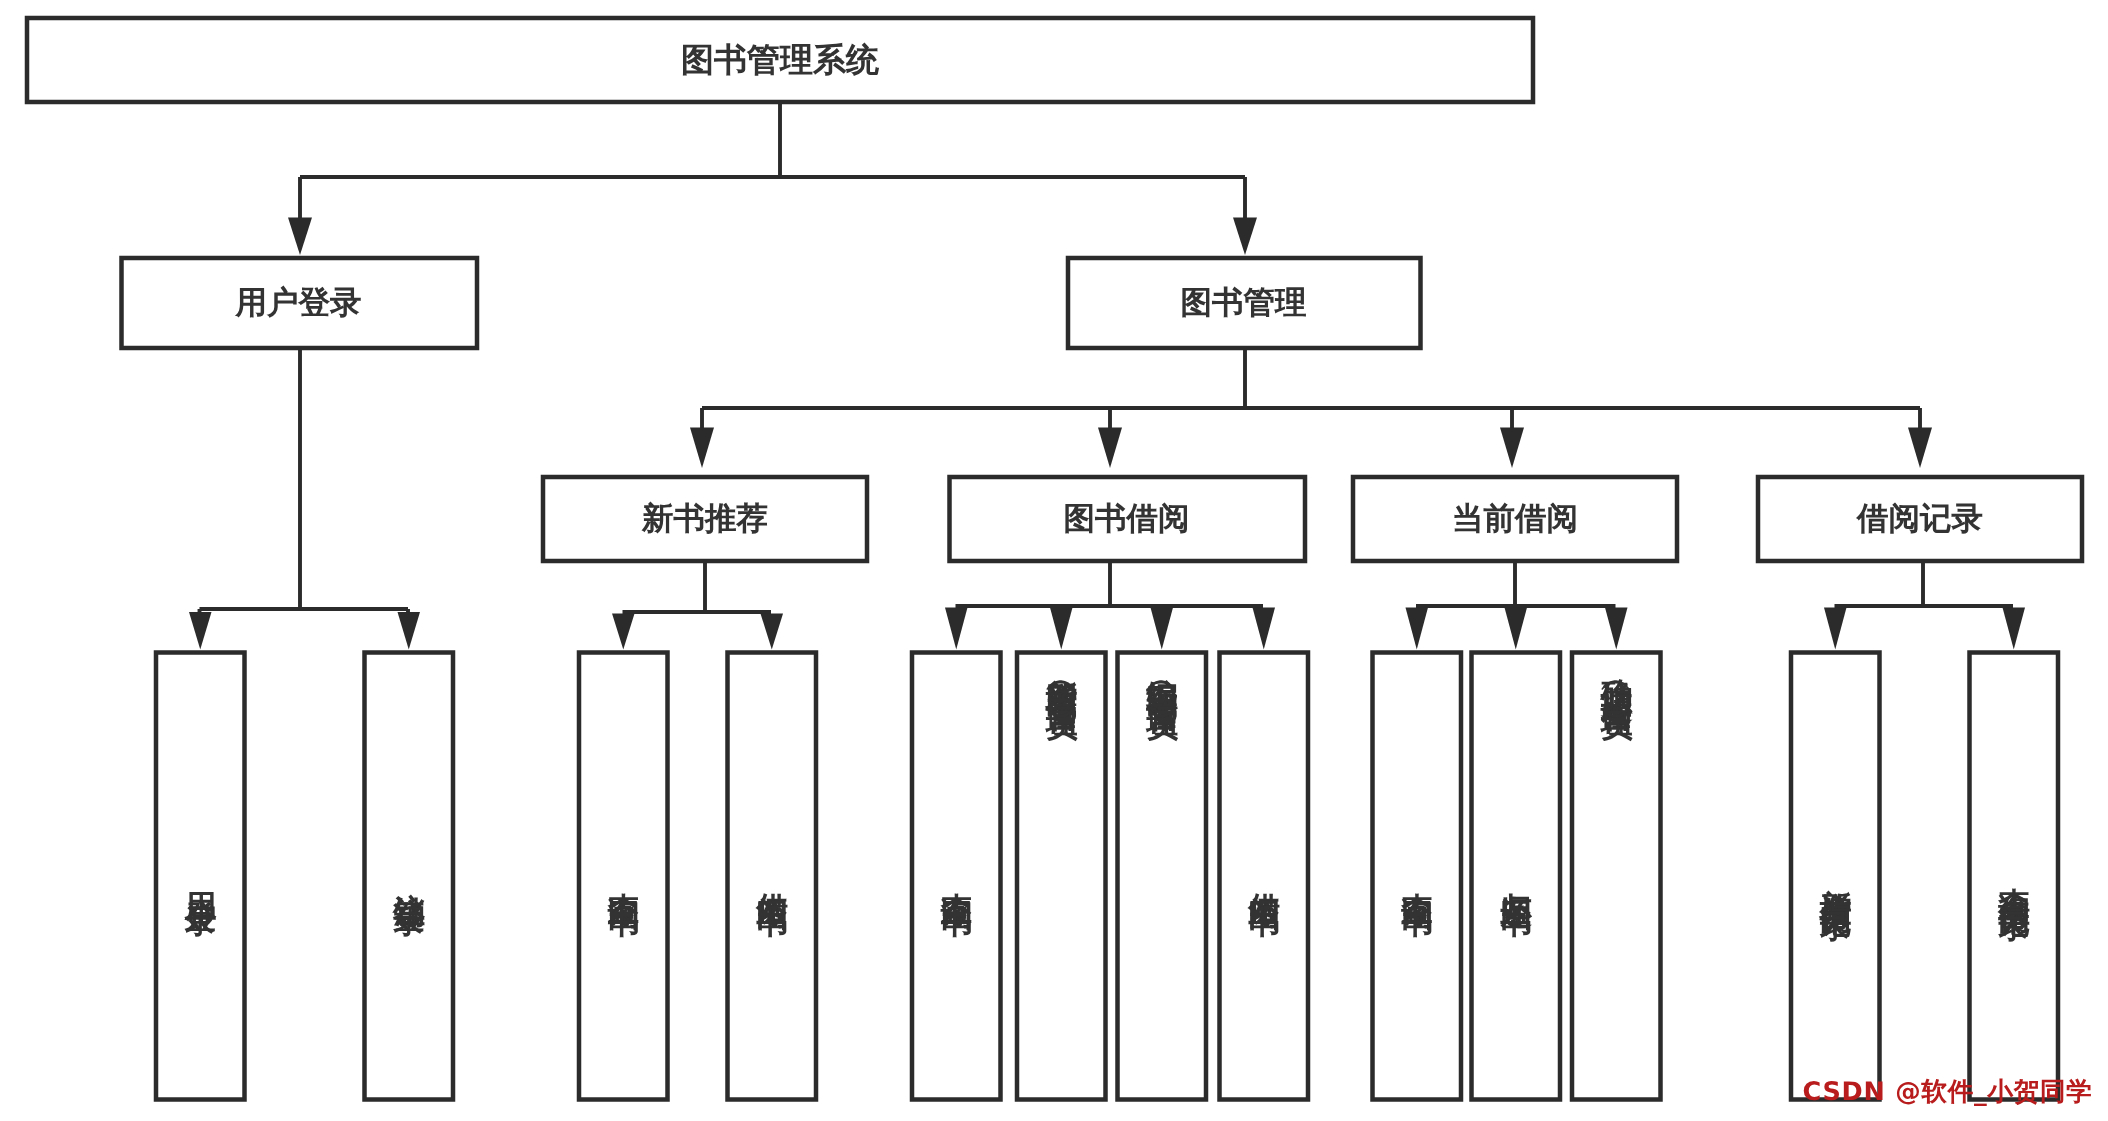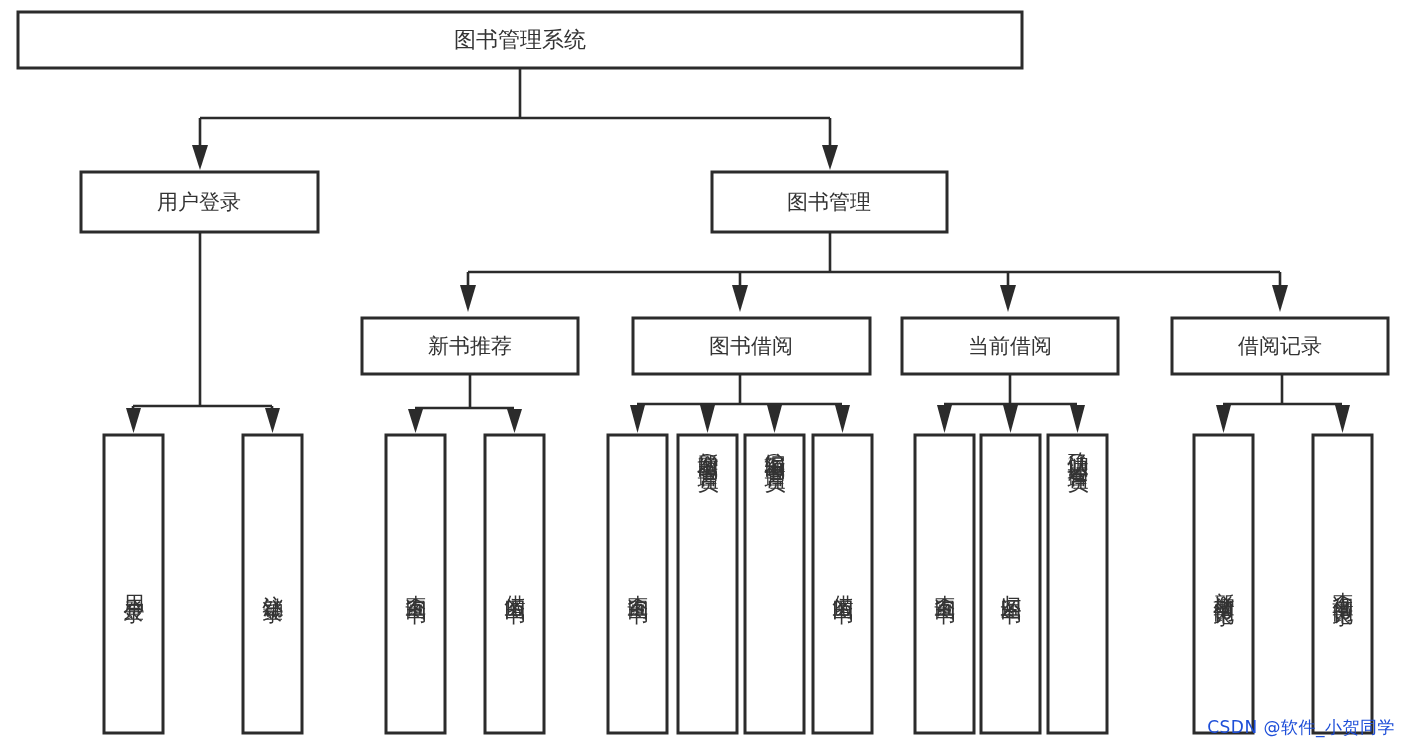--- a/index.html
+++ b/index.html
@@ -13,20 +13,21 @@
     font-family: "DejaVu Sans", "Liberation Sans", sans-serif;
     overflow: hidden;
     position: relative;
   }
   #diagram-root {
     position: absolute;
     left: 0;
     top: 0;
     width: 1405px;
     height: 747px;
+    font-weight: bold;
   }
   svg.flow {
     display: block;
     width: 1405px;
     height: 747px;
   }
   .node-rect {
     fill: #ffffff;
     stroke: #2b2b2b;
     stroke-width: 3;
@@ -73,21 +74,21 @@
     color: #333333;
     white-space: nowrap;
     text-align: center;
   }
   .watermark {
     position: absolute;
     right: 10px;
     bottom: 8px;
     font-family: "DejaVu Sans", "Liberation Sans", sans-serif;
     font-size: 17px;
-    color: #1d4ed8;
+    color: #b91c1c;
     letter-spacing: 0.5px;
     white-space: nowrap;
   }
 </style>
 </head>
 <body>
 
 <div id="diagram-root">
 
   <svg class="flow" viewBox="0 0 1405 747" xmlns="http://www.w3.org/2000/svg">

